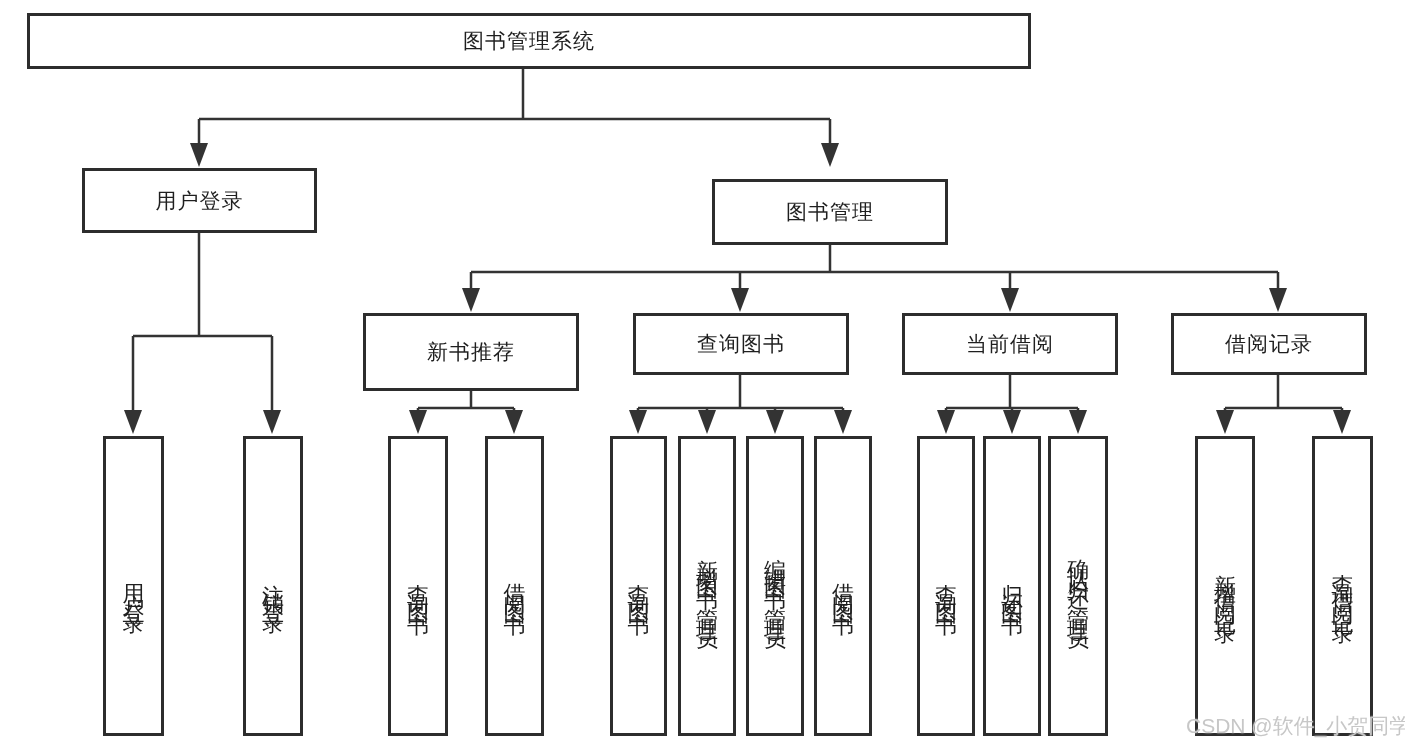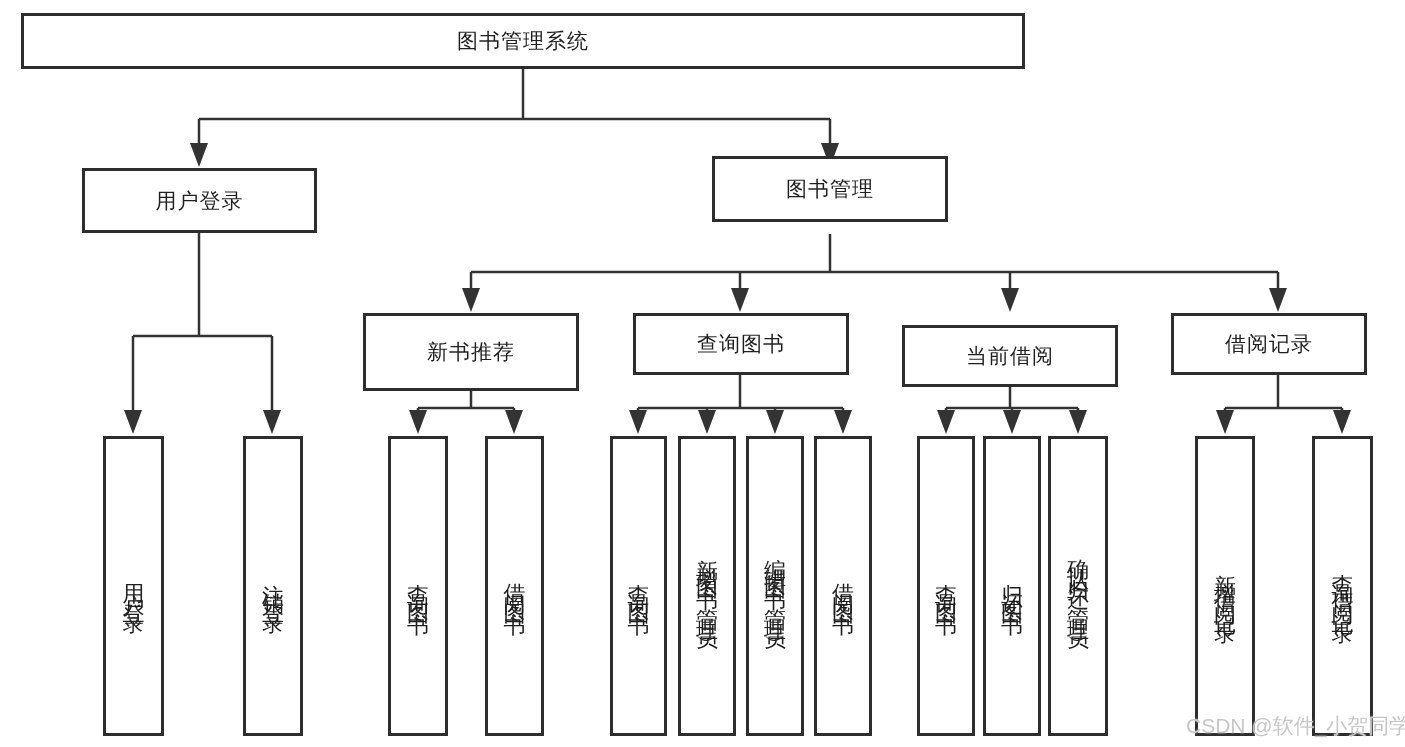--- a/index.html
+++ b/index.html
@@ -85,38 +85,38 @@
     <polygon points="707,434 698,410 716,410"></polygon>
     <polygon points="775,434 766,410 784,410"></polygon>
     <polygon points="843,434 834,410 852,410"></polygon>
     <polygon points="946,434 937,410 955,410"></polygon>
     <polygon points="1012,434 1003,410 1021,410"></polygon>
     <polygon points="1078,434 1069,410 1087,410"></polygon>
     <polygon points="1225,434 1216,410 1234,410"></polygon>
     <polygon points="1342,434 1333,410 1351,410"></polygon>
   </svg>
 
-  <div class="box hbox" style="left:21px; top:13px; width:1004px; height:56px;">
+  <div class="box hbox" style="left:27px; top:13px; width:1004px; height:56px;">
     <span>图书管理系统</span>
   </div>
 
   <div class="box hbox" style="left:82px; top:168px; width:235px; height:65px;">
     <span>用户登录</span>
   </div>
-  <div class="box hbox" style="left:712px; top:156px; width:236px; height:66px;">
+  <div class="box hbox" style="left:712px; top:179px; width:236px; height:66px;">
     <span>图书管理</span>
   </div>
 
   <div class="box hbox" style="left:363px; top:313px; width:216px; height:78px;">
     <span>新书推荐</span>
   </div>
   <div class="box hbox" style="left:633px; top:313px; width:216px; height:62px;">
     <span>查询图书</span>
   </div>
-  <div class="box hbox" style="left:902px; top:313px; width:216px; height:62px;margin-top:12px;">
+  <div class="box hbox" style="left:902px; top:313px; width:216px; height:62px;">
     <span>当前借阅</span>
   </div>
   <div class="box hbox" style="left:1171px; top:313px; width:196px; height:62px;">
     <span>借阅记录</span>
   </div>
 
   <div class="box vbox" style="left:103px; width:61px;">
     <span>用户登录</span>
   </div>
   <div class="box vbox" style="left:243px; width:60px;">

